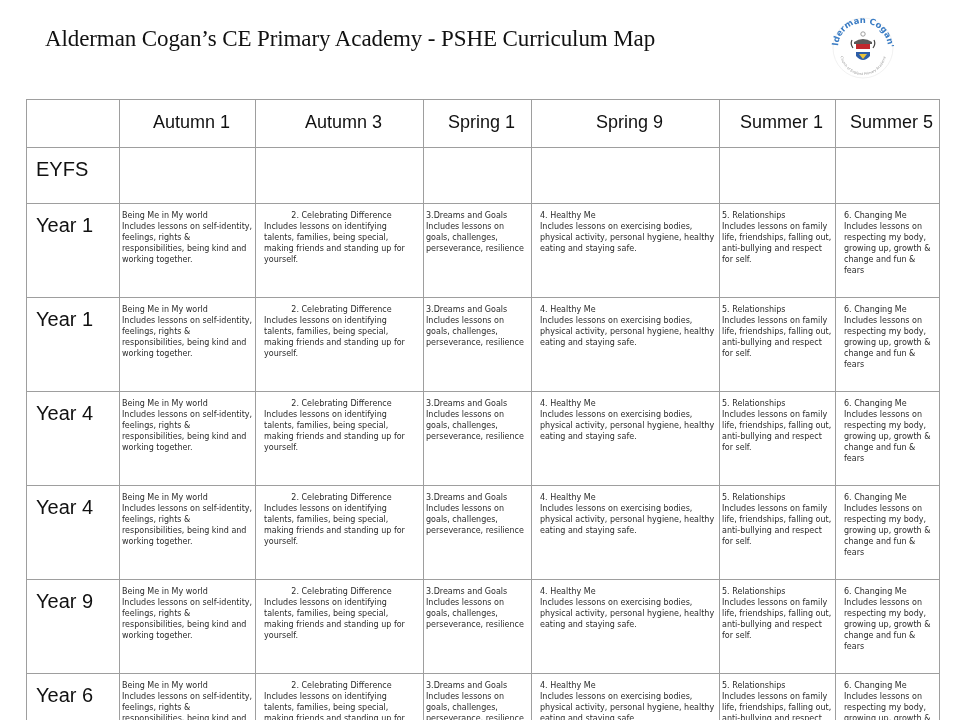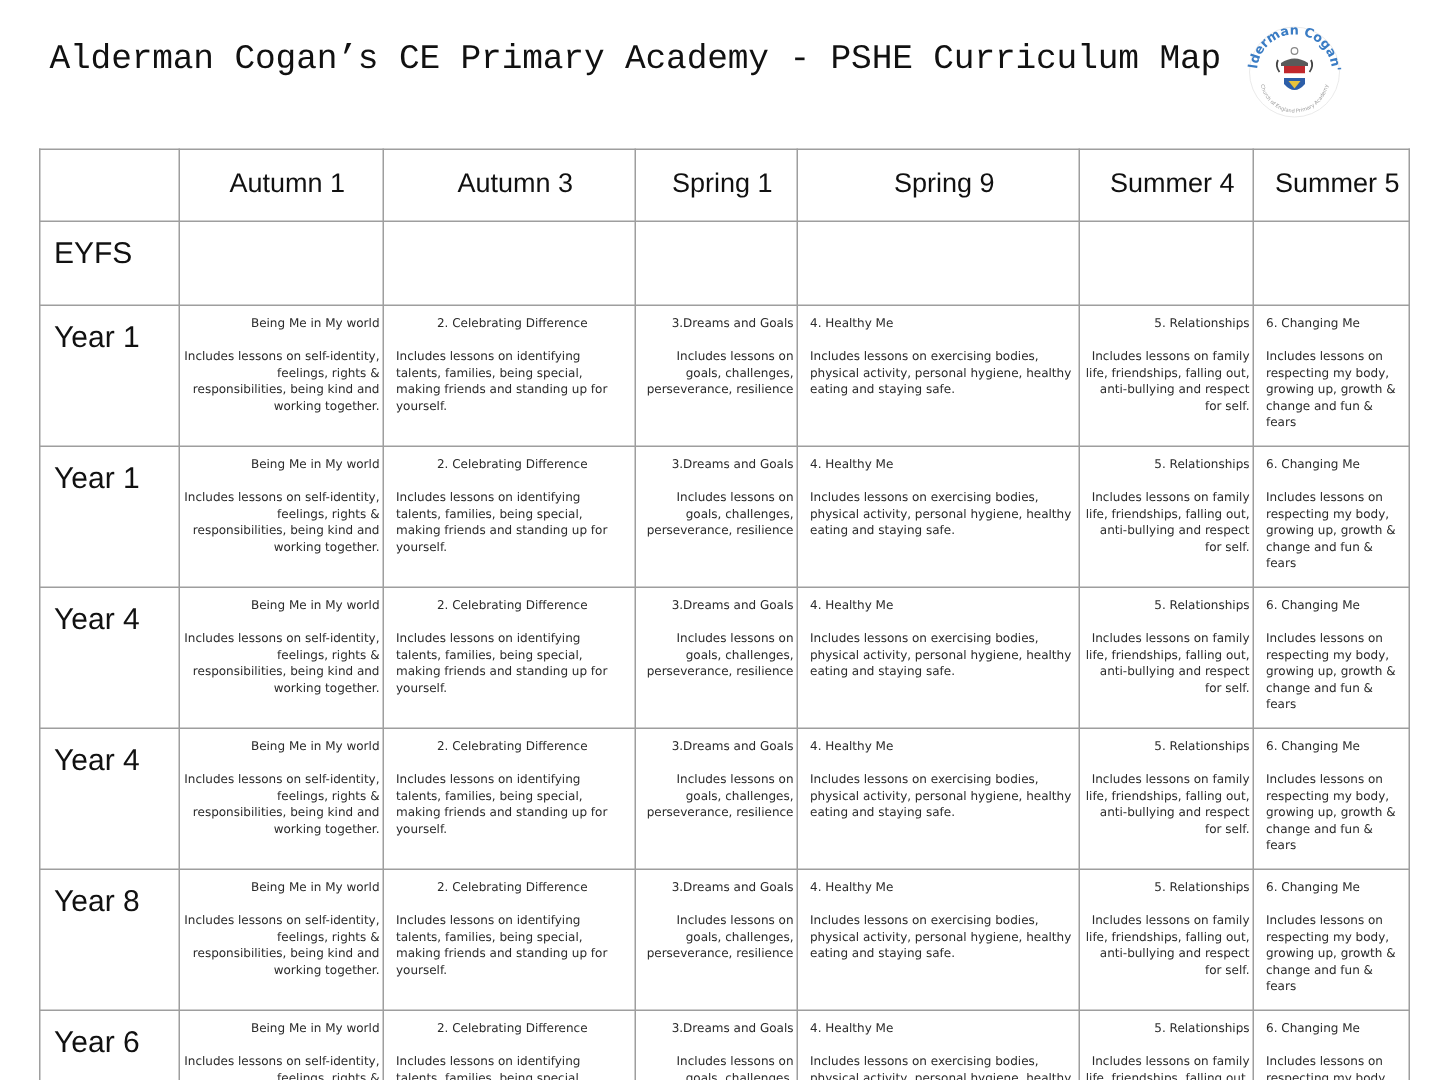--- a/index.html
+++ b/index.html
@@ -10,24 +10,24 @@
     body {
       width: 960px;
       height: 720px;
       position: relative;
       overflow: hidden;
       font-family: "Liberation Sans", sans-serif;
       color: #111111;
     }
     .page-title {
       position: absolute;
-      left: 33px;
+      left: 45px;
       top: 26px;
       font-size: 23px;
-      font-family: Liberation Mono, monospace;
+      font-family: Liberation Serif, serif;
       color: #111111;
       letter-spacing: -0.1px;
       white-space: nowrap;
     }
     .logo {
       position: absolute;
       left: 830px;
       top: 12px;
       width: 66px;
       height: 70px;
@@ -61,24 +61,24 @@
     }
     .eyfs-row td { height: 45px; }
     .year-row td { height: 83px; }
     .lesson {
       font-family: "DejaVu Sans", sans-serif;
       font-size: 8px;
       line-height: 11px;
       color: #2a2a2a;
       padding-top: 6px !important;
     }
-    .lesson.center { text-align: right; padding-left: 2px !important; padding-right: 2px !important; }
+    .lesson.center { text-align: left; padding-left: 2px !important; padding-right: 2px !important; }
     .lesson.left { text-align: left; padding-left: 8px !important; padding-right: 4px !important; }
     .lesson .title { display: block; }
-    .lesson .desc { display: block; margin-top: 11px; }
+    .lesson .desc { display: block; }
   </style>
 </head>
 <body>
 
 <div class="page-title">Alderman Cogan’s CE Primary Academy - PSHE Curriculum Map</div>
 
 <div class="logo">
   <svg width="66" height="70" viewBox="0 0 66 70">
     <defs>
       <path id="arcTop" d="M8,36 A25,25 0 0,1 58,36"></path>
@@ -113,21 +113,21 @@
     <col style="width:116px">
     <col style="width:104px">
   </colgroup>
   <tbody>
       <tr>
     <th class="hdr-cell"></th>
     <th class="hdr-cell">Autumn 1</th>
     <th class="hdr-cell">Autumn 3</th>
     <th class="hdr-cell">Spring 1</th>
     <th class="hdr-cell">Spring 9</th>
-    <th class="hdr-cell">Summer 4</th>
+    <th class="hdr-cell">Summer 1</th>
     <th class="hdr-cell">Summer 5</th>
   </tr>
   <tr class="eyfs-row">
     <td class="row-label">EYFS</td>
     <td></td>
     <td></td>
     <td></td>
     <td></td>
     <td></td>
     <td></td>
@@ -240,21 +240,21 @@
           <span class="title">5. Relationships</span>
           <span class="desc">Includes lessons on family life, friendships, falling out, anti-bullying and respect for self.</span>
         </td>
     <td class="lesson left">
           <span class="title">6. Changing Me</span>
           <span class="desc">Includes lessons on respecting my body, growing up, growth &amp; change and fun &amp; fears</span>
         </td>
   </tr>
 
   <tr class="year-row">
-    <td class="row-label">Year 8</td>
+    <td class="row-label">Year 9</td>
     <td class="lesson center">
           <span class="title">Being Me in My world</span>
           <span class="desc">Includes lessons on self-identity, feelings, rights &amp; responsibilities, being kind and working together.</span>
         </td>
     <td class="lesson left">
           <span class="title" style="text-align:center">2. Celebrating Difference</span>
           <span class="desc">Includes lessons on identifying talents, families, being special, making friends and standing up for yourself.</span>
         </td>
     <td class="lesson center">
           <span class="title">3.Dreams and Goals</span>

